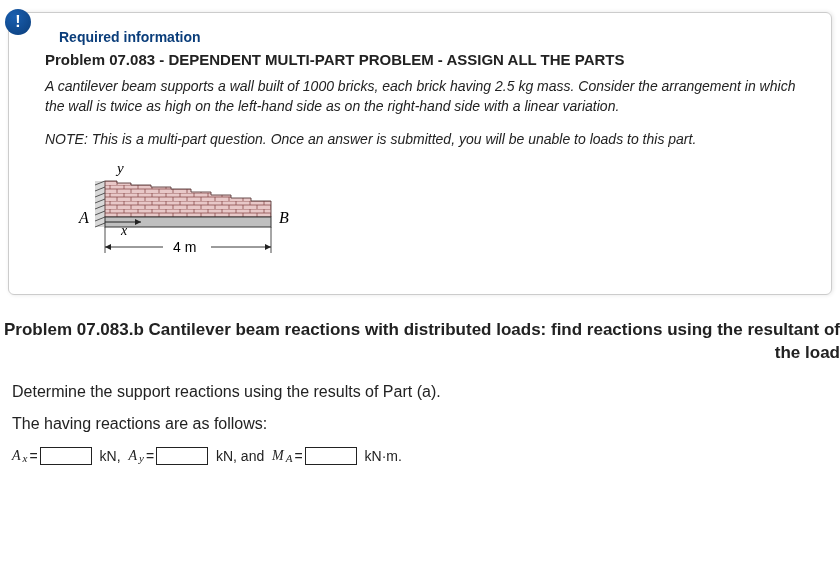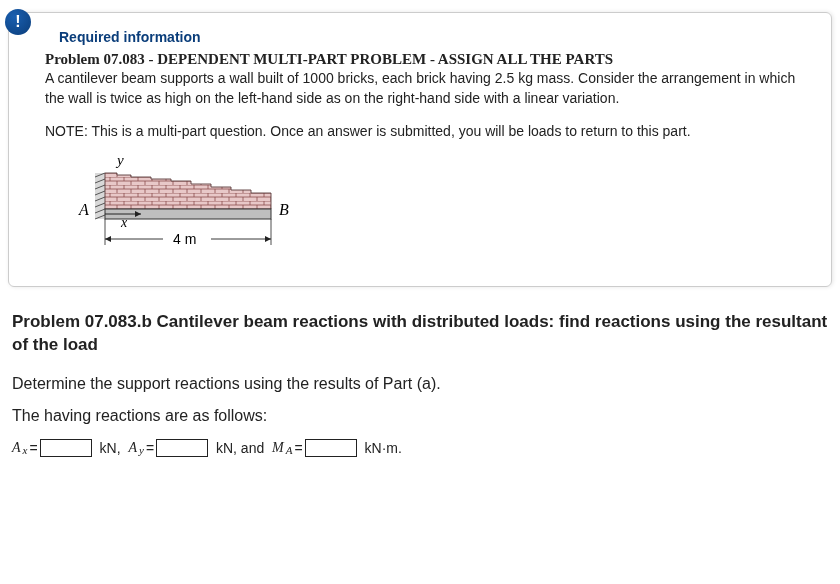--- a/index.html
+++ b/index.html
@@ -1,38 +1,38 @@
 <!DOCTYPE html>
 <html><head>
 <meta charset="utf-8">
 <style>
   * { box-sizing: border-box; margin: 0; padding: 0; }
   body { font-family: Arial, Helvetica, sans-serif; font-size: 14px; color: #222; background: #fff; width: 840px; }
   .info-box { border: 1px solid #ccc; border-radius: 6px; margin: 12px 8px 24px 8px; padding: 16px 28px 20px 36px; position: relative; box-shadow: 1px 0 4px rgba(0,0,0,0.1); }
   .info-badge { position: absolute; left: -4px; top: -4px; width: 26px; height: 26px; border-radius: 50%; background-image: radial-gradient(circle at 35% 30%, #1a5fb0, #0a3d7a); display: flex; align-items: center; justify-content: center; color: #fff; font-weight: bold; font-size: 16px; }
   .req-title { color: #0a3d7a; font-weight: bold; margin-bottom: 6px; font-size: 14px; padding-left: 14px; }
-  .prob-header { font-weight: bold; font-size: 15px; margin-bottom: 0; font-family: Liberation Serif, serif; }
-  .para { margin-bottom: 12px; line-height: 1.45; }
+  .prob-header { font-weight: bold; font-size: 15px; margin-bottom: 8px; }
+  .para { margin-bottom: 12px; line-height: 1.45; font-style: italic; }
   .figure { margin: 10px 0 0 16px; }
-  .sub-header { font-size: 17px; font-weight: bold; color: #222; padding: 0 12px; line-height: 1.35; margin-bottom: 18px; }
+  .sub-header { font-size: 17px; font-weight: bold; color: #222; padding: 0 0; line-height: 1.35; margin-bottom: 18px; text-align: right; }
   .body-text { padding: 0 12px; margin-bottom: 14px; font-size: 16px; }
   .answer-line { padding: 0 12px; font-size: 14px; display: flex; align-items: center; flex-wrap: wrap; gap: 2px; }
   .answer-line input { width: 52px; height: 18px; border: 1px solid #222; font-size: 13px; padding: 0 2px; }
   .ital { font-style: italic; font-family: 'Times New Roman', serif; }
   .sub { font-style: italic; font-family: 'Times New Roman', serif; font-size: 11px; vertical-align: sub; position: relative; top: 2px; }
 </style>
 </head>
 <body>
 
 <div class="info-box">
   <div class="info-badge">!</div>
   <div class="req-title">Required information</div>
   <div class="prob-header">Problem 07.083 - DEPENDENT MULTI-PART PROBLEM - ASSIGN ALL THE PARTS</div>
   <div class="para">A cantilever beam supports a wall built of 1000 bricks, each brick having 2.5 kg mass. Consider the arrangement in which the wall is twice as high on the left-hand side as on the right-hand side with a linear variation.</div>
-  <div class="para">NOTE: This is a multi-part question. Once an answer is submitted, you will be loads to return to this part.</div>
+  <div class="para">NOTE: This is a multi-part question. Once an answer is submitted, you will be unable to loads to this part.</div>
 
   <div class="figure">
     <svg width="260" height="110" viewBox="0 0 260 110">
 
       <text x="56" y="12" font-family="Times New Roman" font-style="italic" font-size="15">y</text>
 
       <rect x="34" y="20" width="10" height="46" fill="#d8d8d8" stroke="none"></rect>
       <g stroke="#333" stroke-width="0.8">
         <line x1="34" y1="24" x2="44" y2="20"></line>
           <line x1="34" y1="30" x2="44" y2="26"></line>

